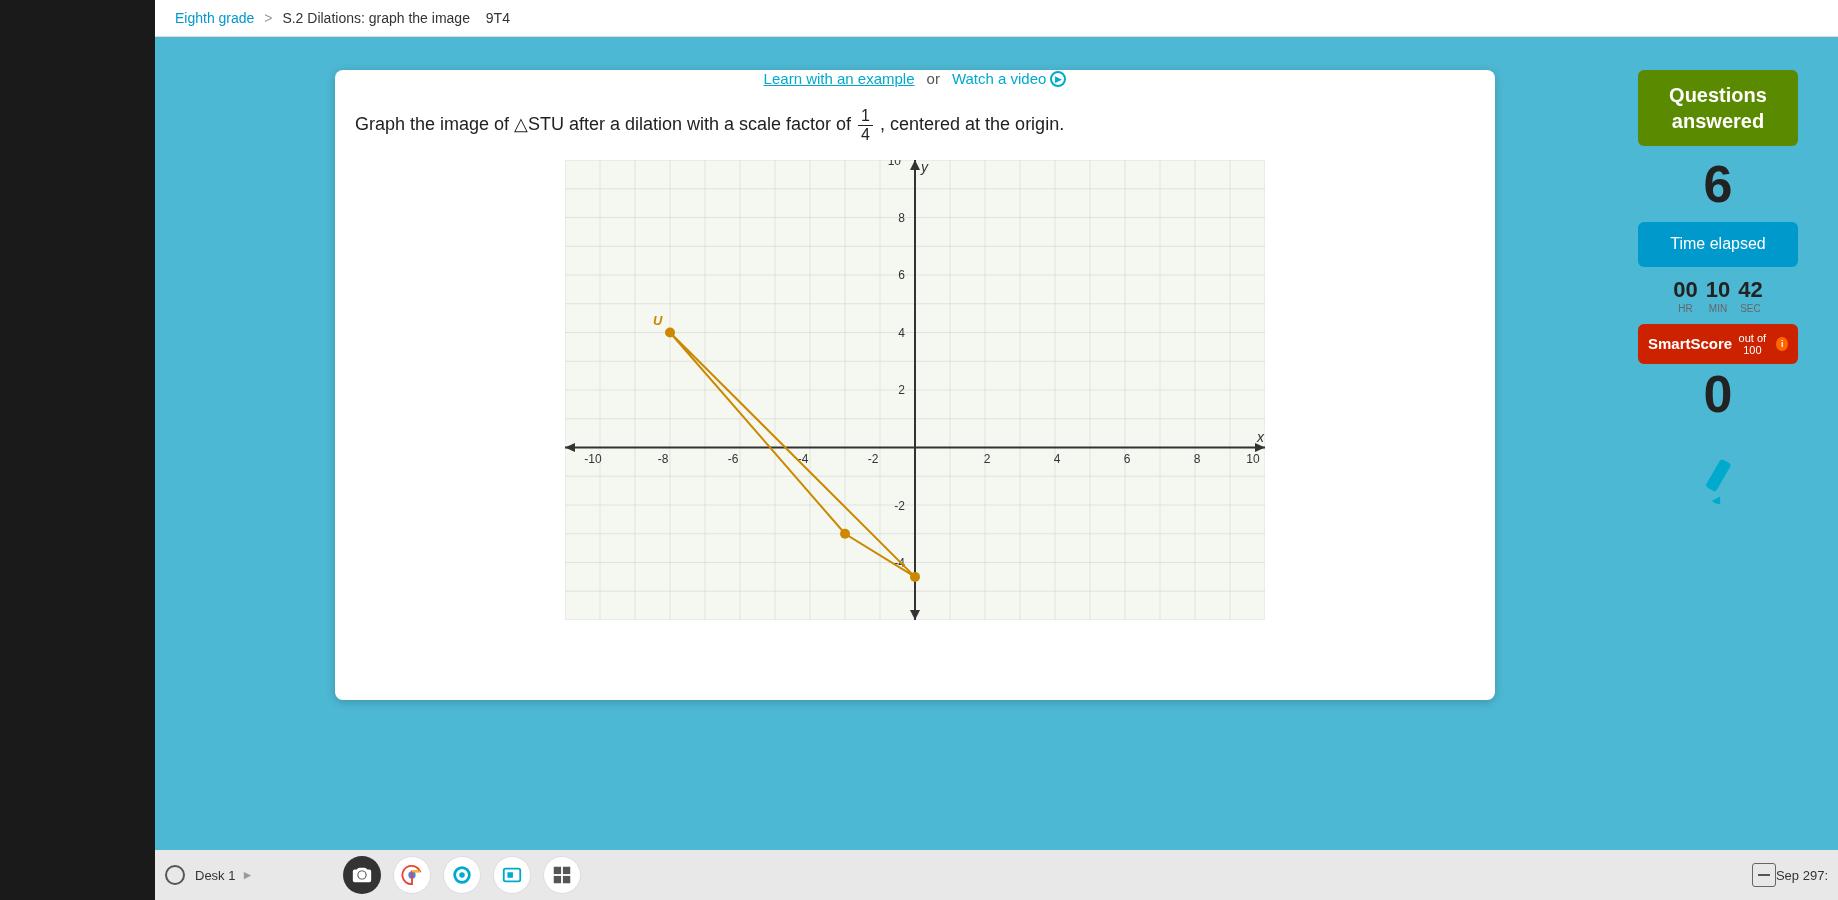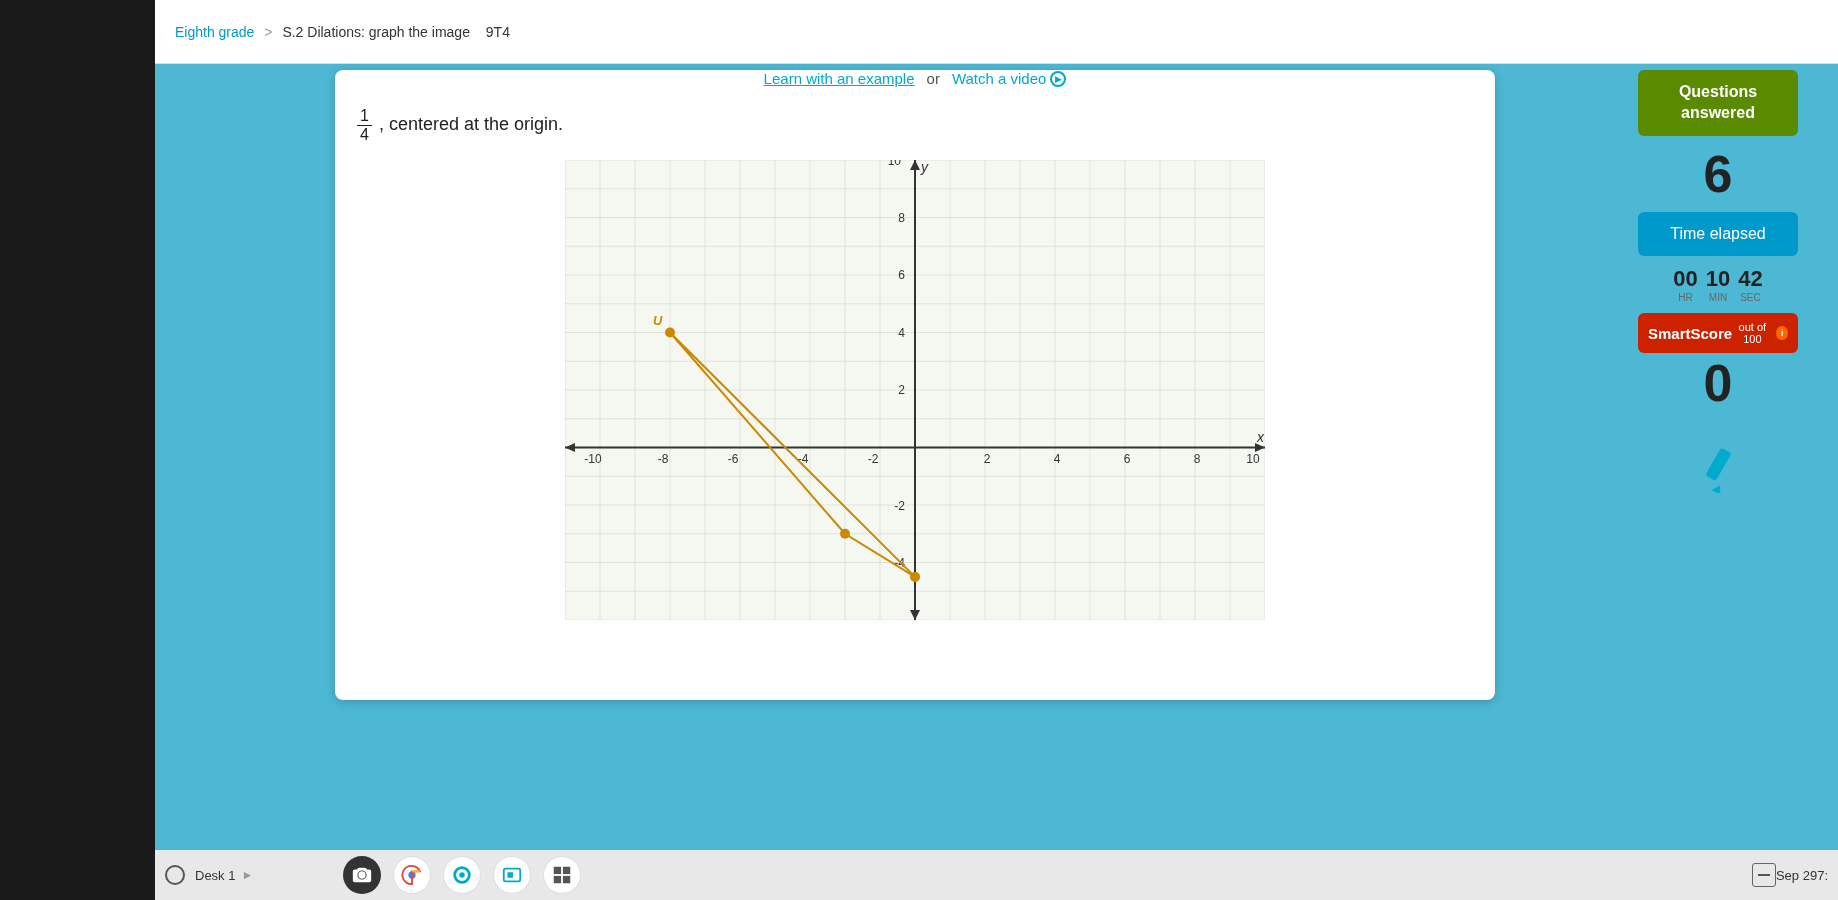--- a/index.html
+++ b/index.html
@@ -28,21 +28,21 @@
       width: 1683px;
       height: 900px;
       background: #4db8d4;
     }
 
     
     .breadcrumb-bar {
       position: absolute;
       top: 0; left: 0;
       width: 100%;
-      height: 64px;
+      height: 37px;
       background: #fff;
       display: flex;
       align-items: center;
       padding: 0 20px;
       border-bottom: 1px solid #ddd;
     }
 
     .breadcrumb-text {
       font-size: 14px;
       color: #555;
@@ -145,21 +145,21 @@
       display: flex;
       flex-direction: column;
       align-items: center;
       gap: 0;
     }
 
     .questions-answered-btn {
       width: 160px;
       background: #5a8a00;
       color: #fff;
-      font-size: 16px;
+      font-size: 20px;
       font-weight: bold;
       text-align: center;
       padding: 12px 10px;
       border-radius: 6px;
       cursor: pointer;
       line-height: 1.3;
     }
 
     .questions-count {
       font-size: 52px;
@@ -341,20 +341,21 @@
     <div class="card-top-bar">
       <span class="learn-example-link">Learn with an example</span>
       <span class="or-text">or</span>
       <span class="watch-video-link">
         <span>Watch a video</span>
         <span class="play-icon">▶</span>
       </span>
     </div>
 
     <div class="problem-text">
+      <span>Graph the image of △STU after a dilation with a scale factor of</span>
       <span class="fraction">
         <span class="num">1</span>
         <span class="den">4</span>
       </span>
       <span>, centered at the origin.</span>
     </div>
 
     <div class="graph-container">
       <svg class="graph-svg" viewBox="0 0 700 460" xmlns="http://www.w3.org/2000/svg">
 

